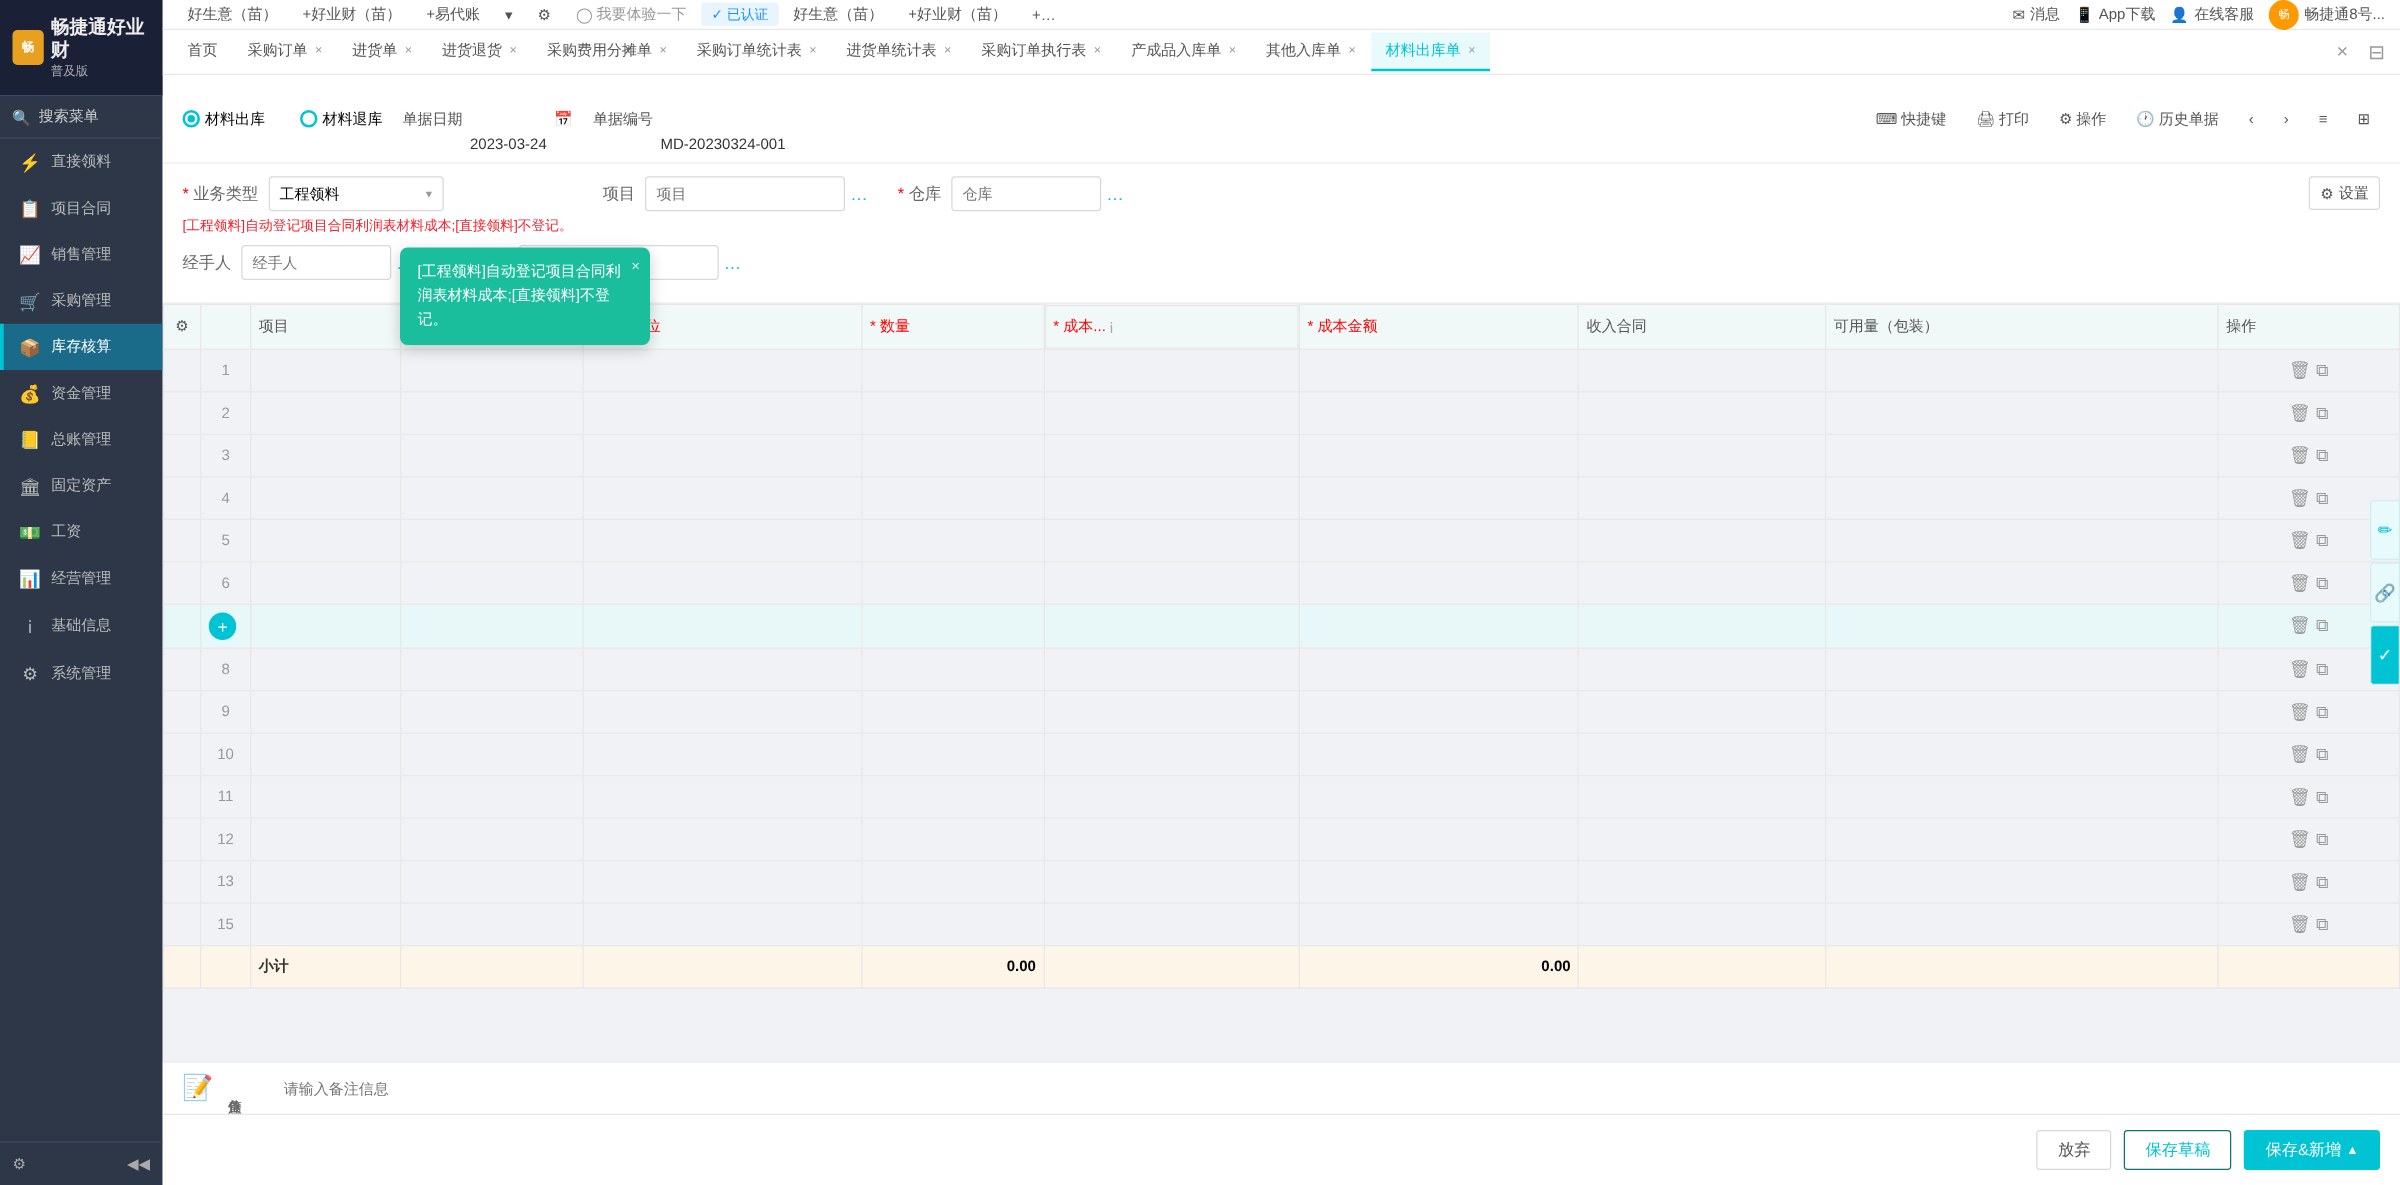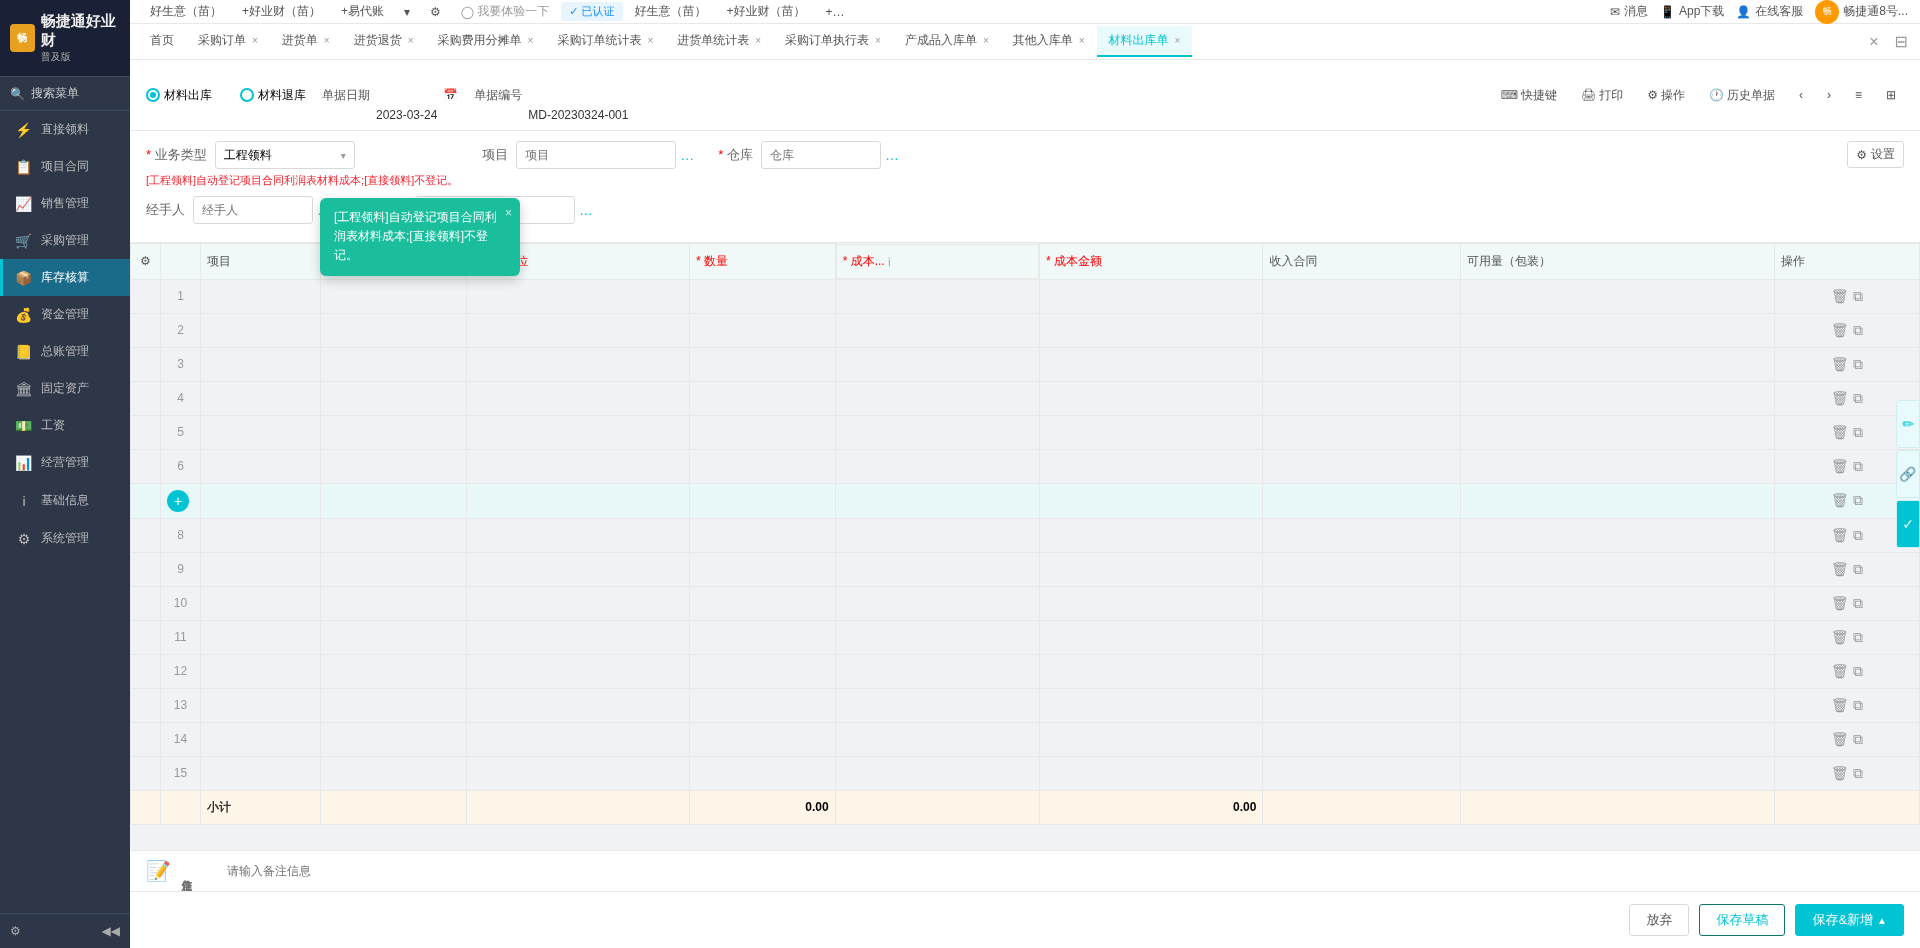--- a/index.html
+++ b/index.html
@@ -636,38 +636,20 @@
                   <td></td>
                   <td style="text-align: center;">
       <div class="row-actions">
         <span class="row-action">🗑</span>
         <span class="row-action">⧉</span>
       </div>
                   </td>
                 </tr>
                 <tr>
                   <td style="text-align: center;"></td>
-                  <td class="row-number">14</td>
-                  <td></td>
-                  <td></td>
-                  <td></td>
-                  <td></td>
-                  <td></td>
-                  <td></td>
-                  <td></td>
-                  <td></td>
-                  <td style="text-align: center;">
-      <div class="row-actions">
-        <span class="row-action">🗑</span>
-        <span class="row-action">⧉</span>
-      </div>
-                  </td>
-                </tr>
-                <tr>
-                  <td style="text-align: center;"></td>
                   <td class="row-number">15</td>
                   <td></td>
                   <td></td>
                   <td></td>
                   <td></td>
                   <td></td>
                   <td></td>
                   <td></td>
                   <td></td>
                   <td style="text-align: center;">

